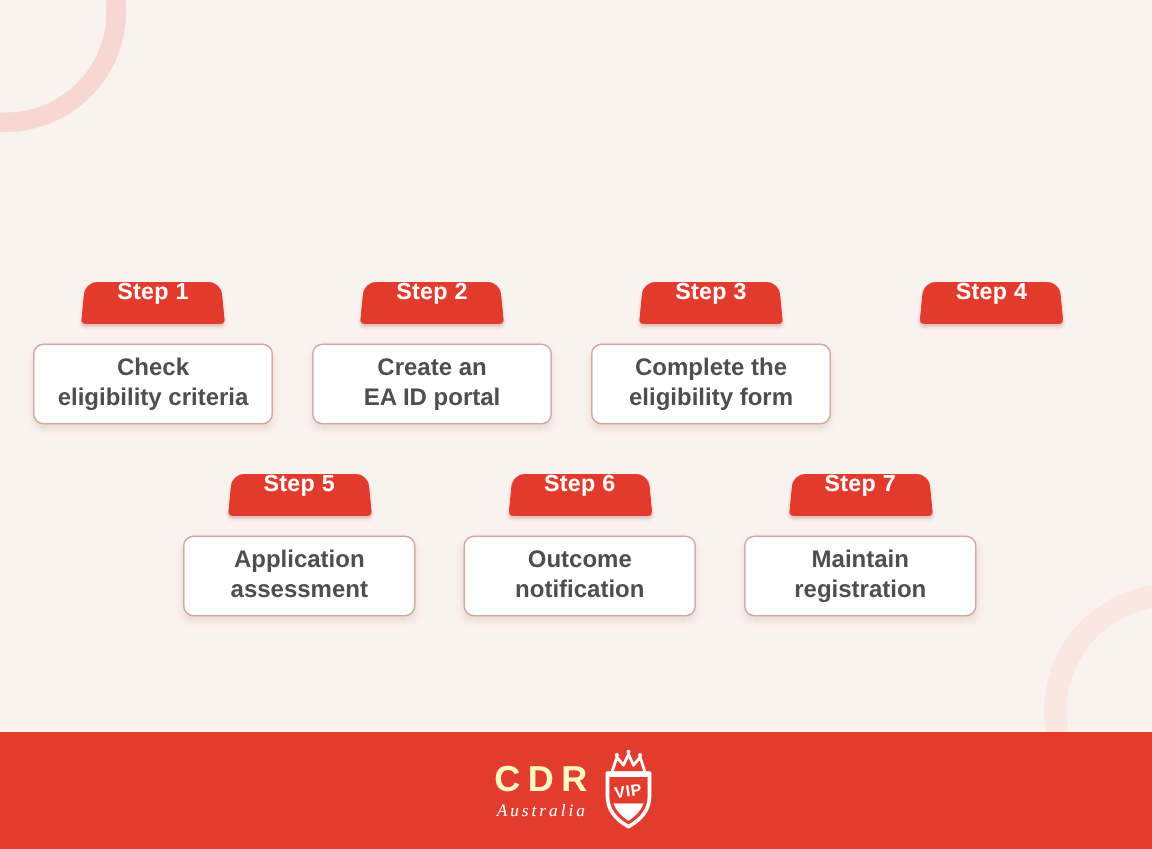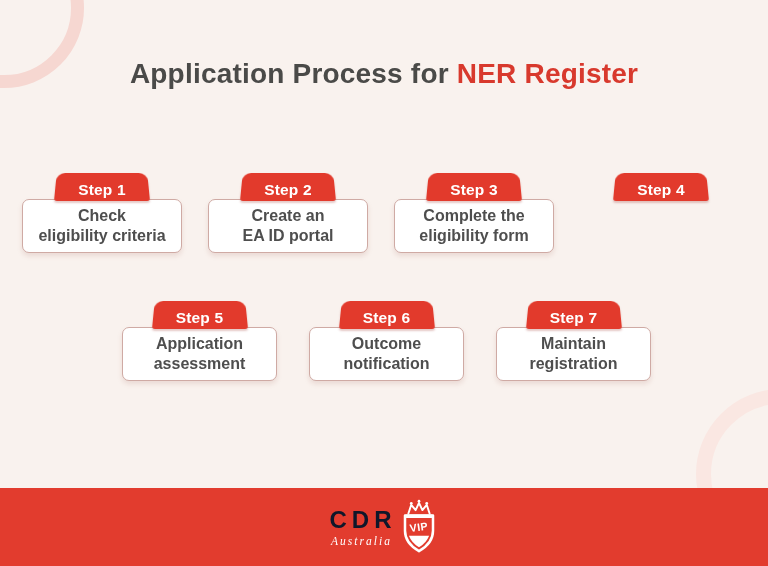--- a/index.html
+++ b/index.html
@@ -50,22 +50,22 @@
   .s1{left:22px; top:171px;width:160px;}
   .s2{left:208px;top:171px;width:160px;}
   .s3{left:394px;top:171px;width:160px;}
   .s4{left:580px;top:171px;width:162px;}
   .s5{left:122px;top:299px;width:155px;}
   .s6{left:309px;top:299px;width:155px;}
   .s7{left:496px;top:299px;width:155px;}
   .tab{
     position:relative;z-index:2;
     width:96px;height:30px;
-    margin:0 auto;
-    display:flex;align-items:flex-end;justify-content:center;
+    margin:15px auto;
+    display:flex;align-items:flex-start;justify-content:center;
   }
   .tab::before{
     content:"";position:absolute;inset:0;
     background:var(--accent-red);
     border-radius:9px 9px 3px 3px;
     transform:perspective(60px) rotateX(7deg);
     transform-origin:50% 100%;
     box-shadow:0 2px 2px rgba(150,40,30,.25);
   }
   .tab span{
@@ -90,41 +90,40 @@
   
   .footer{
     position:absolute;left:0;right:0;bottom:0;
     height:78px;
     background:var(--footer-red);
     display:flex;align-items:center;justify-content:center;
   }
   .logo{display:flex;align-items:center;gap:7px;}
   .logo-text{display:flex;flex-direction:column;align-items:center;}
   .brand{
-    color:#0f172a;font-size:24px;font-weight:700;
+    color:#fef9c3;font-size:24px;font-weight:700;
     letter-spacing:5px;line-height:1;
     margin-right:-5px; 
   }
   .brand-sub{
     color:#fff;font-size:11.5px;
     font-family:"Liberation Serif", serif;
     font-style:italic;letter-spacing:2px;
     margin-top:3px;margin-right:-2px;
   }
   .shield{display:block;}
 </style>
 </head>
 <body>
 
 <div class="canvas">
 
   <div class="ring tl"></div>
   <div class="ring br"></div>
 
-  <h1 class="title"><span>Application Process for </span><span class="hl">NER Register</span></h1>
 
   <div class="step s1">
     <div class="tab">
         <span>Step 1</span>
       </div>
     <div class="card">
       <span>Check</span>
       <span>eligibility criteria</span>
     </div>
   </div>

